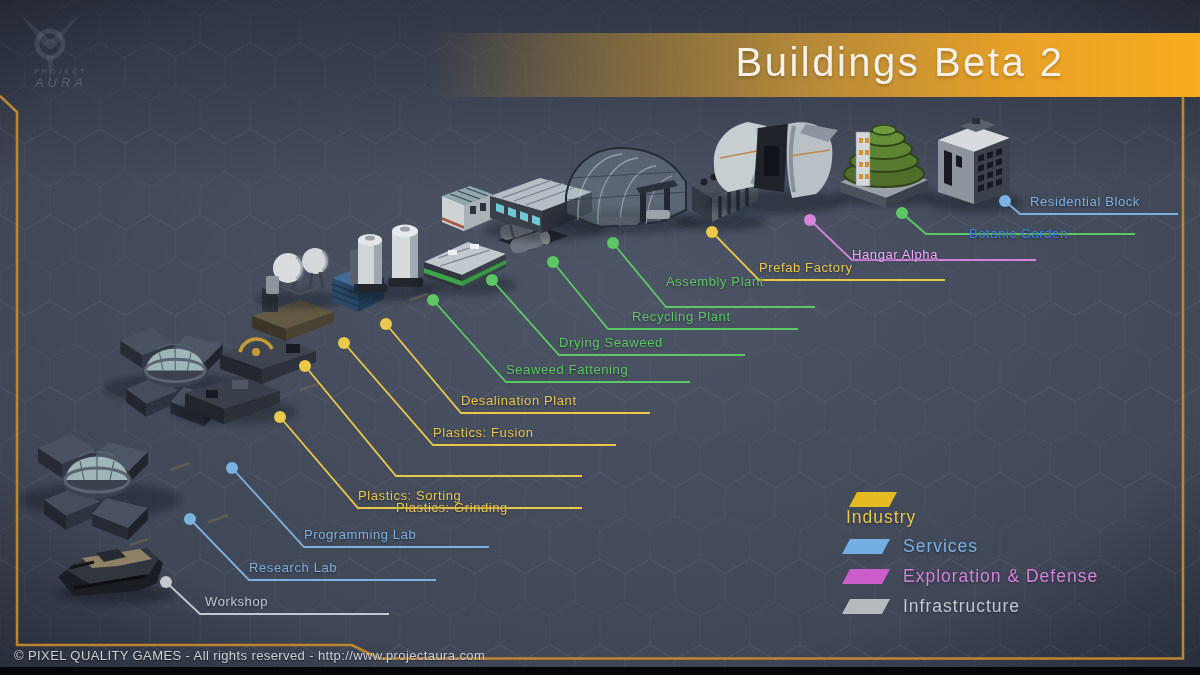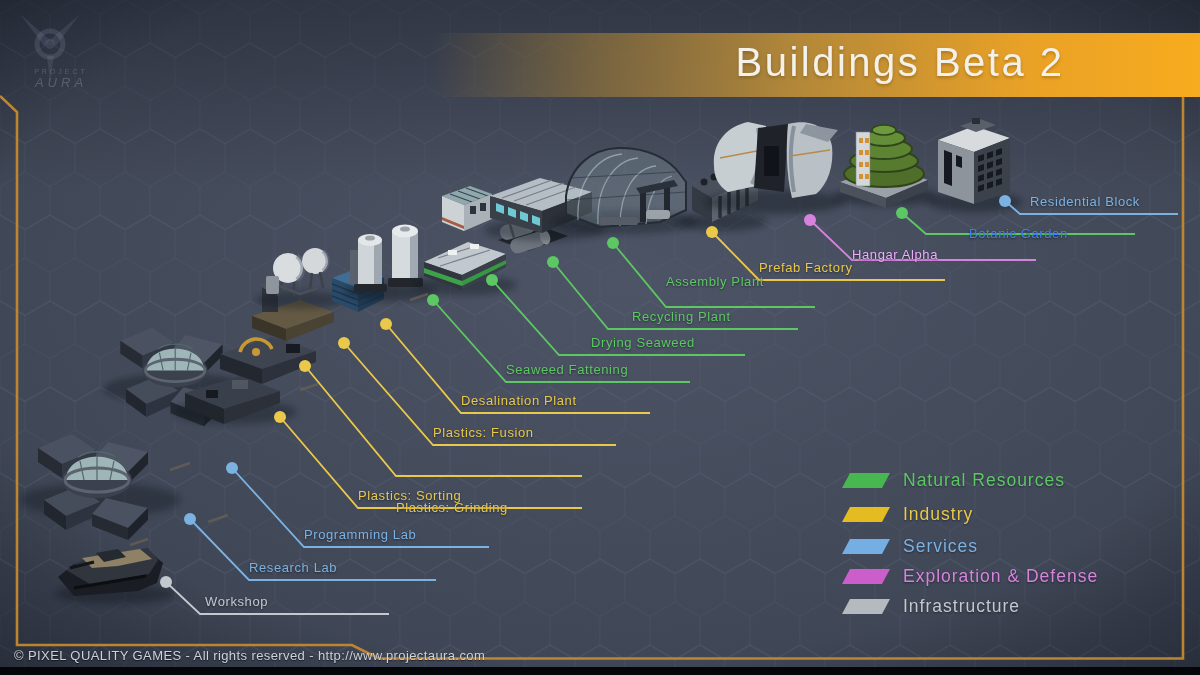--- a/index.html
+++ b/index.html
@@ -347,21 +347,21 @@
   </svg>
 <div class="layer" id="labels">
     <div class="callout-label" style="left: 205px; top: 594px; color: rgb(195, 201, 207);">Workshop</div>
     <div class="callout-label" style="left: 249px; top: 560px; color: rgb(124, 178, 226);">Research Lab</div>
     <div class="callout-label" style="left: 304px; top: 527px; color: rgb(124, 178, 226);">Programming Lab</div>
     <div class="callout-label" style="left: 358px; top: 488px; color: rgb(233, 200, 74);">Plastics: Sorting</div>
     <div class="callout-label" style="left: 396px; top: 456px; color: rgb(233, 200, 74); margin-top: 44px;">Plastics: Grinding</div>
     <div class="callout-label" style="left: 433px; top: 425px; color: rgb(233, 200, 74);">Plastics: Fusion</div>
     <div class="callout-label" style="left: 461px; top: 393px; color: rgb(233, 200, 74);">Desalination Plant</div>
     <div class="callout-label" style="left: 506px; top: 362px; color: rgb(93, 199, 99);">Seaweed Fattening</div>
-    <div class="callout-label" style="left: 591px; top: 335px; color: rgb(93, 199, 99);">Drying Seaweed</div>
+    <div class="callout-label" style="left: 559px; top: 335px; color: rgb(93, 199, 99);">Drying Seaweed</div>
     <div class="callout-label" style="left: 632px; top: 309px; color: rgb(93, 199, 99);">Recycling Plant</div>
     <div class="callout-label" style="left: 666px; top: 274px; color: rgb(93, 199, 99);">Assembly Plant</div>
     <div class="callout-label" style="left: 759px; top: 260px; color: rgb(233, 200, 74);">Prefab Factory</div>
     <div class="callout-label" style="left: 852px; top: 240px; color: #f0abfc; margin-top: 7px;">Hangar Alpha</div>
     <div class="callout-label" style="left: 969px; top: 214px; color: #3b82f6; margin-top: 12px;">Botanic Garden</div>
     <div class="callout-label" style="left: 1030px; top: 194px; color: rgb(124, 178, 226);">Residential Block</div>
   </div>
 
 <svg class="layer" viewBox="0 0 1200 675">
   <polyline points="0,96 17,112 17,645 352,645 379,658.5 1183,658.5 1183,97" fill="none" stroke="#c5892e" stroke-width="2.6" opacity=".95"></polyline>
@@ -378,25 +378,21 @@
     <circle cx="50" cy="44" r="13" fill="none" stroke="#a5b4cd" stroke-opacity=".16" stroke-width="5"></circle>
     <circle cx="50" cy="44" r="5"></circle>
   </g>
 </svg>
 <div id="logo-text">
   <div class="p">PROJECT</div>
   <div class="a">AURA</div>
 </div>
 
 <div class="layer" id="legend">
-    <div class="legend-row" style="top: 470px;">
-      <span class="legend-swatch" style="background: rgb(71, 184, 79);"></span>
-      <span class="legend-label" style="color: rgb(93, 199, 99);">Natural Resources</span>
-    </div>
-    <div class="legend-row" style="top: 504px;">
+    <div class="legend-row" style="top: 492px; flex-direction: column;">
       <span class="legend-swatch" style="background: rgb(229, 187, 34);"></span>
       <span class="legend-label" style="color: rgb(233, 200, 74);">Industry</span>
     </div>
     <div class="legend-row" style="top: 536px;">
       <span class="legend-swatch" style="background: rgb(116, 174, 226);"></span>
       <span class="legend-label" style="color: rgb(124, 178, 226);">Services</span>
     </div>
     <div class="legend-row" style="top: 596px;">
       <span class="legend-swatch" style="background: rgb(181, 186, 191);"></span>
       <span class="legend-label" style="color: rgb(195, 201, 207);">Infrastructure</span>

